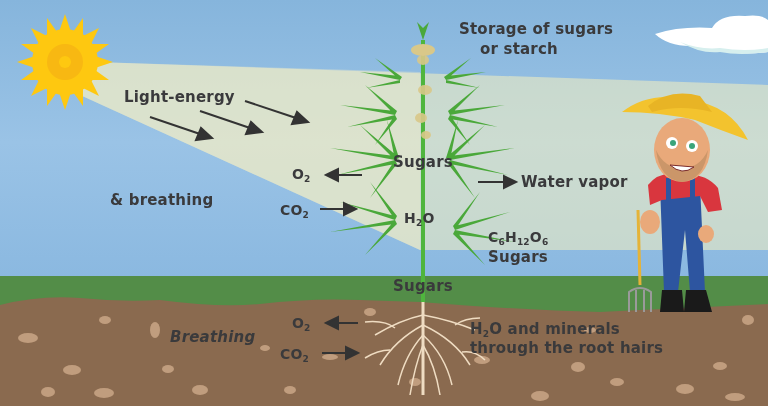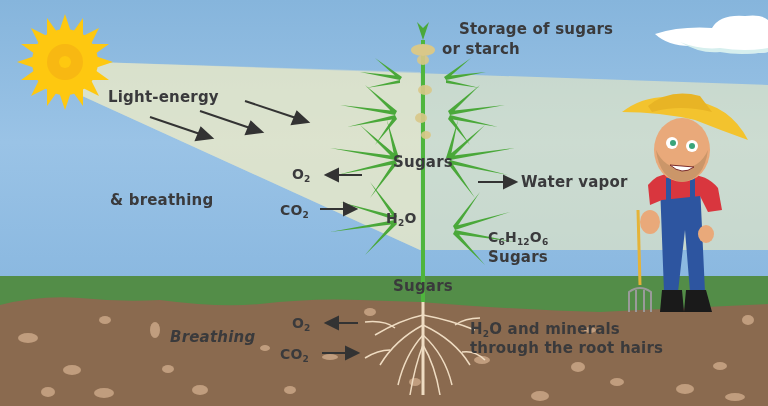--- a/index.html
+++ b/index.html
@@ -181,34 +181,34 @@
         <circle cx="673" cy="143" r="3" fill="#3aa47a"></circle>
       <ellipse cx="692" cy="146" rx="6" ry="6" fill="#fff"></ellipse>
         <circle cx="692" cy="146" r="3" fill="#3aa47a"></circle>
       <path d="M670,165 Q682,176 694,167 Z" fill="#fff" stroke="#7a2a2a" stroke-width="1"></path>
 
       <path d="M622,112 Q650,90 690,100 Q730,105 748,140 Q720,130 695,120 Q660,112 622,112 Z" fill="#f3c32e"></path>
       <path d="M648,106 Q670,88 700,96 L712,112 Q680,104 652,112 Z" fill="#e8b425"></path>
     </g>
   </svg>
 
-  <div class="lbl" style="left:108px;top:88px;">Light-energy</div>
+  <div class="lbl" style="left:124px;top:88px;">Light-energy</div>
 
   <div class="lbl" style="left:459px;top:20px;">Storage of sugars</div>
-  <div class="lbl" style="left:442px;top:40px;">or starch</div>
+  <div class="lbl" style="left:480px;top:40px;">or starch</div>
 
   <div class="lbl" style="left:110px;top:191px;">&amp; breathing</div>
 
   <div class="lbl chem" style="left:292px;top:165px;"><span>O</span><sub>2</sub></div>
   <div class="lbl chem" style="left:280px;top:201px;"><span>CO</span><sub>2</sub></div>
 
   <div class="lbl" style="left:393px;top:153px;">Sugars</div>
   <div class="lbl" style="left:521px;top:173px;">Water vapor</div>
 
-  <div class="lbl chem" style="left:386px;top:209px;"><span>H</span><sub>2</sub><span>O</span></div>
+  <div class="lbl chem" style="left:404px;top:209px;"><span>H</span><sub>2</sub><span>O</span></div>
 
   <div class="lbl chem" style="left:488px;top:228px;"><span>C</span><sub>6</sub><span>H</span><sub>12</sub><span>O</span><sub>6</sub></div>
   <div class="lbl" style="left:488px;top:248px;">Sugars</div>
 
   <div class="lbl" style="left:393px;top:277px;">Sugars</div>
 
   <div class="lbl" style="left:170px;top:328px;font-style:italic;">Breathing</div>
   <div class="lbl chem" style="left:292px;top:314px;"><span>O</span><sub>2</sub></div>
   <div class="lbl chem" style="left:280px;top:345px;"><span>CO</span><sub>2</sub></div>
 

